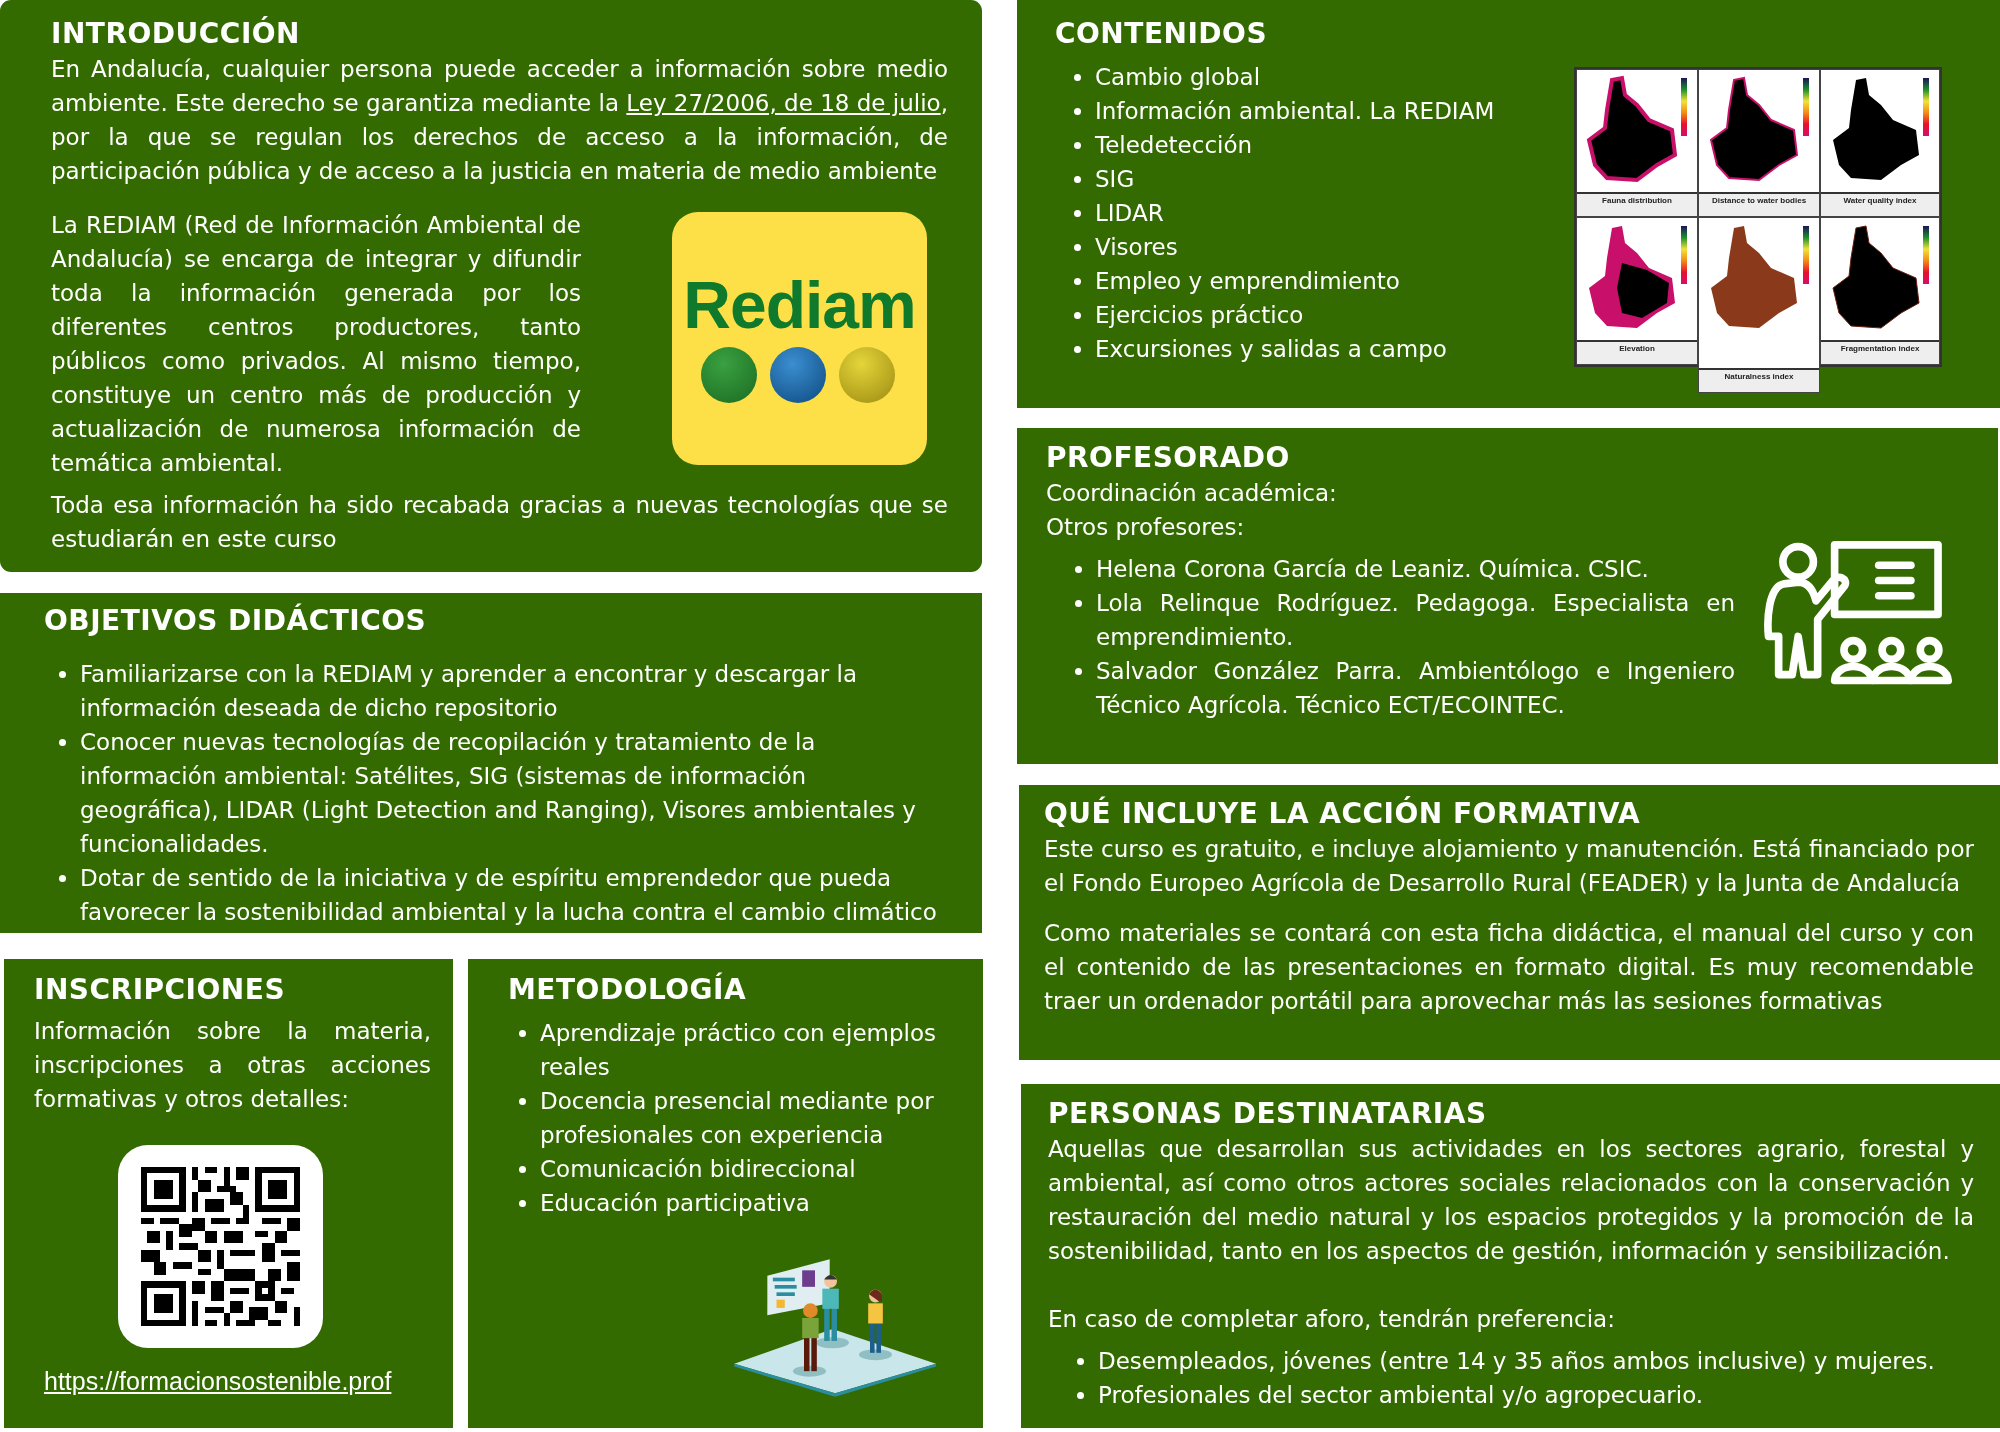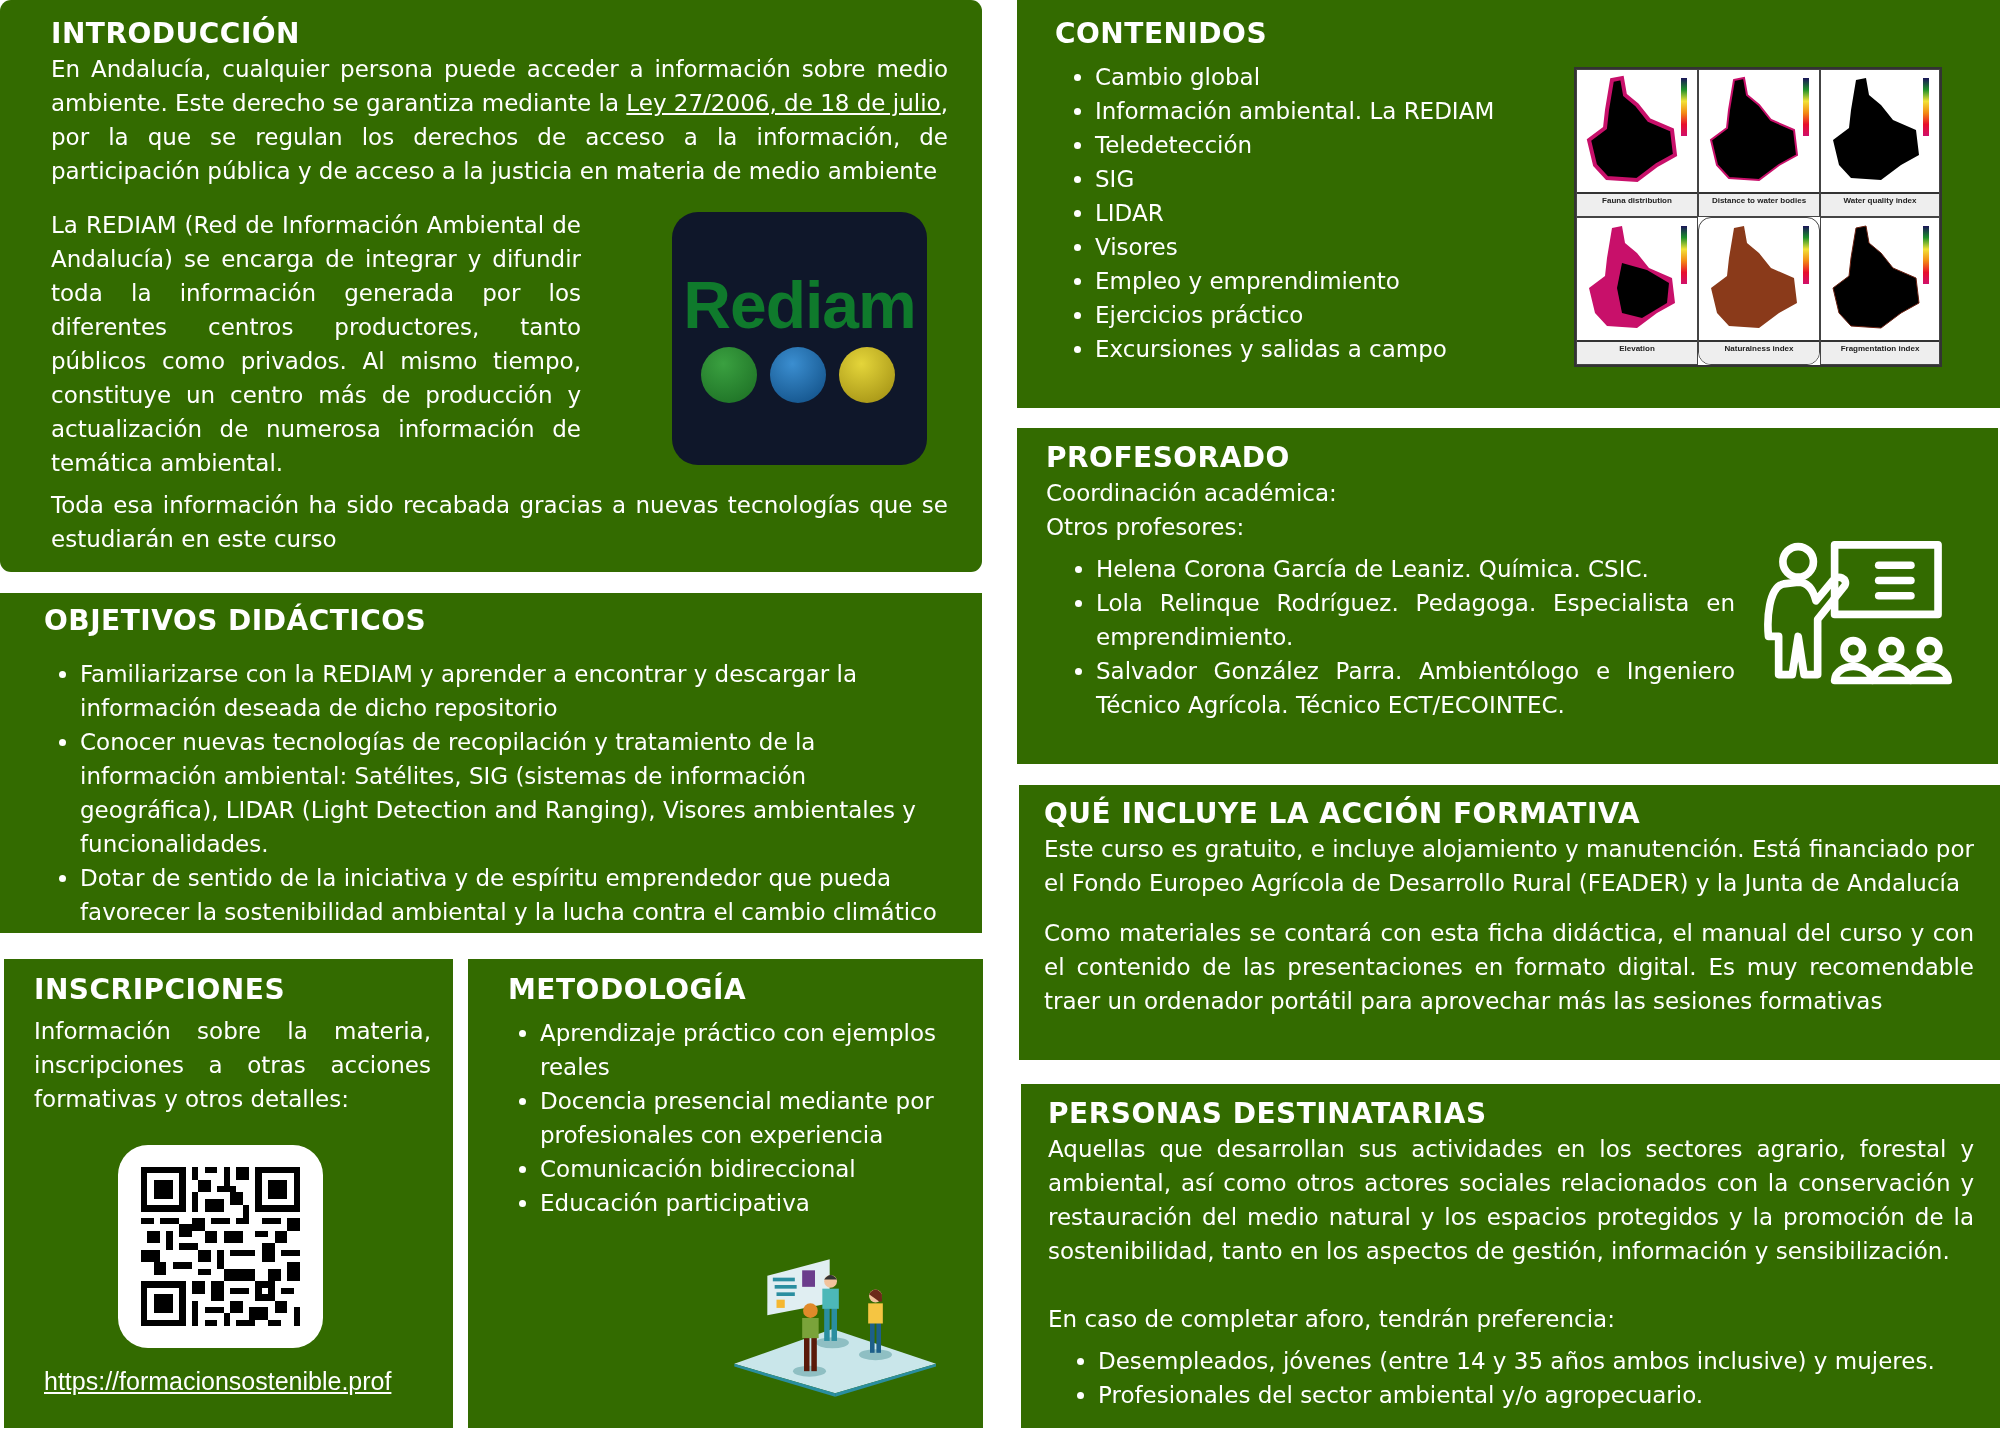--- a/index.html
+++ b/index.html
@@ -21,21 +21,21 @@
   .u { text-decoration:underline; }
 
   
   #intro { left:0; top:0; width:982px; height:572px; padding:16px 32px 0 51px;border-radius:11px; }
   #intro .h { margin-bottom:0; }
   #intro .p1 { width:897px; }
   #intro .p2 { position:absolute; left:51px; top:208px; width:530px; }
   #intro .p3 { position:absolute; left:51px; top:488px; width:897px; }
   .logo-box {
     position:absolute; left:672px; top:212px; width:255px; height:253px;
-    background:#0f172a; border-radius:26px;
+    background:#fde047; border-radius:26px;
   }
   .logo-text {
     position:absolute; left:0; right:0; top:58px; text-align:center;
     font-family:"Liberation Sans", sans-serif; font-weight:bold;
     font-size:66px; color:#0f7a2c; letter-spacing:-1px; line-height:70px;
   }
   .dot { position:absolute; top:135px; width:56px; height:56px; border-radius:50%; }
   .dot.g { left:29px; background:radial-gradient(circle at 40% 30%, #3aa040, #1a6b22); }
   .dot.b { left:98px; background:radial-gradient(circle at 40% 30%, #3b8ed0, #0d4a80); }
   .dot.y { left:167px; background:radial-gradient(circle at 40% 30%, #e4d53a, #9c8a10); }
@@ -258,21 +258,21 @@
       <div class="maplabel">Water quality index</div>
     </div>
     <div class="mapcell" style="left:0;top:148px;width:122px;height:148px;">
       <svg width="120" height="120" viewBox="0 0 120 120">
           <path d="M35 10 L45 8 L48 25 L60 35 L72 50 L95 60 L98 85 L80 95 L60 110 L30 108 L18 95 L12 70 L28 58 L30 40 Z" fill="#c8106a"></path>
           <path d="M45 45 L70 52 L92 65 L90 85 L65 100 L45 95 L40 70 Z" fill="#000"></path>
         </svg>
       <div class="legend"></div>
       <div class="maplabel">Elevation</div>
     </div>
-    <div class="mapcell" style="left:122px;top:148px;width:122px;height:148px;border-radius:13px;">
+    <div class="mapcell" style="left:122px;top:148px;width:122px;height:176px;">
       <svg width="120" height="120" viewBox="0 0 120 120">
           <path d="M35 10 L45 8 L48 25 L60 35 L72 50 L95 60 L98 85 L80 95 L60 110 L30 108 L18 95 L12 70 L28 58 L30 40 Z" fill="#8a3a1a"></path>
         </svg>
       <div class="legend"></div>
       <div class="maplabel">Naturalness index</div>
     </div>
     <div class="mapcell" style="left:244px;top:148px;width:120px;height:148px;">
       <svg width="120" height="120" viewBox="0 0 120 120">
           <path d="M35 10 L45 8 L48 25 L60 35 L72 50 L95 60 L98 85 L80 95 L60 110 L30 108 L18 95 L12 70 L28 58 L30 40 Z" fill="#000" stroke="#6a2010" stroke-width="1"></path>
         </svg>

